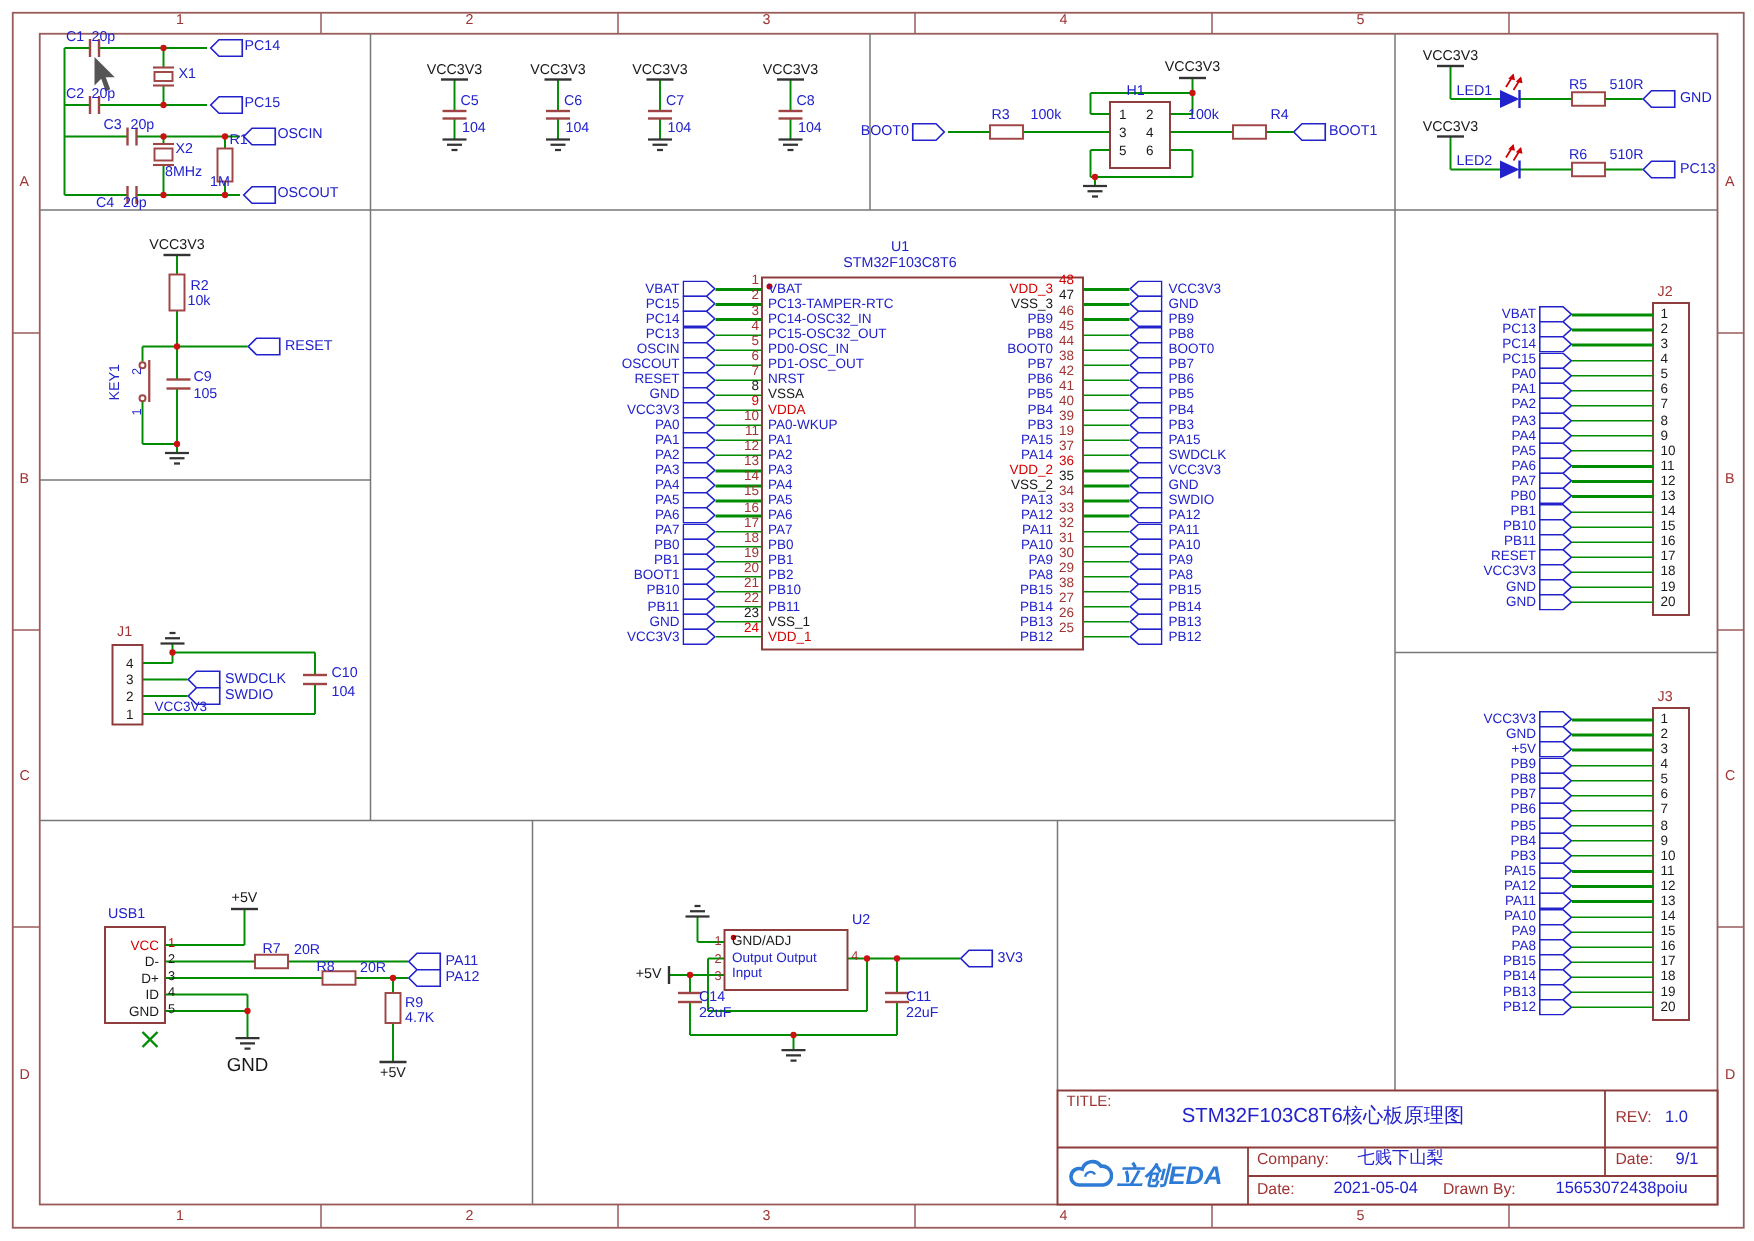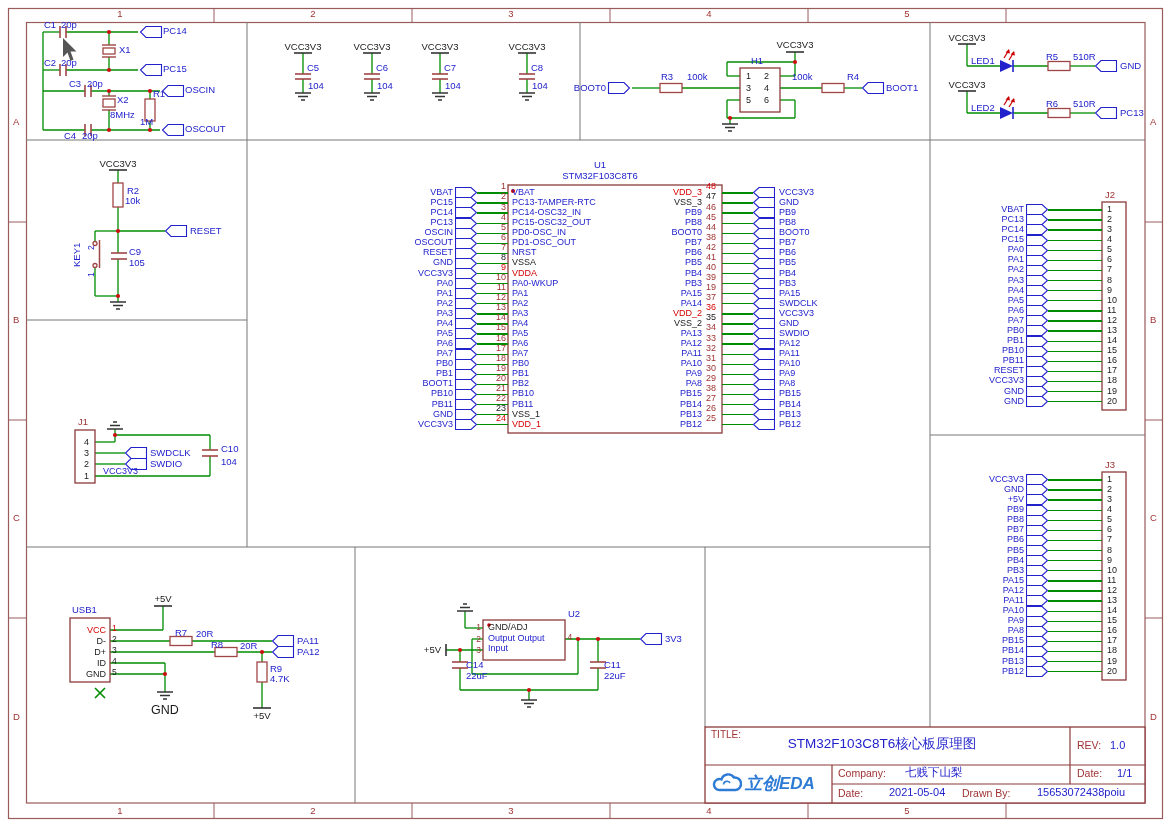--- a/index.html
+++ b/index.html
@@ -1212,21 +1212,21 @@
       <i class="t mar" style="left:1150px;top:712px">D</i>
     </div>
 
   <i class="t mar" style="left:711px;top:730px;font-size:10px">TITLE:</i>
   <i class="t blue ctr" style="left:882px;top:739px;font-size:13.5px">STM32F103C8T6核心板原理图</i>
   <i class="t mar" style="left:1077px;top:740px;font-size:10.5px">REV:</i>
   <i class="t blue" style="left:1110px;top:740px;font-size:11px">1.0</i>
   <i class="t mar" style="left:838px;top:768px;font-size:10.5px">Company:</i>
   <i class="t blue" style="left:905px;top:767px;font-size:11.5px">七贱下山梨</i>
   <i class="t mar" style="left:1077px;top:768px;font-size:10.5px">Date:</i>
-  <i class="t blue" style="left:1117px;top:768px;font-size:11px">1/1</i>
+  <i class="t blue" style="left:1117px;top:768px;font-size:11px">9/1</i>
   <i class="t mar" style="left:838px;top:788px;font-size:10.5px">Date:</i>
   <i class="t blue" style="left:889px;top:787px;font-size:11px">2021-05-04</i>
   <i class="t mar" style="left:962px;top:788px;font-size:10.5px">Drawn By:</i>
   <i class="t blue" style="left:1037px;top:787px;font-size:11px">15653072438poiu</i>
   <svg style="position:absolute;left:712px;top:771px;z-index:3" width="30" height="24">
     <path d="M8 19 a5.5 5.5 0 1 1 1.5-10.6 A7 7 0 0 1 22 6.5 A5.6 5.6 0 0 1 23.5 19 Z" fill="none" stroke="#2E7BD6" stroke-width="2.4"></path>
     <path d="M11.5 13.5 a3.5 3.5 0 0 1 6.5-1.5" fill="none" stroke="#2E7BD6" stroke-width="1.6"></path>
   </svg>
   <span class="logo-text" style="left:745px;top:772px">立创EDA</span>
 </div>

